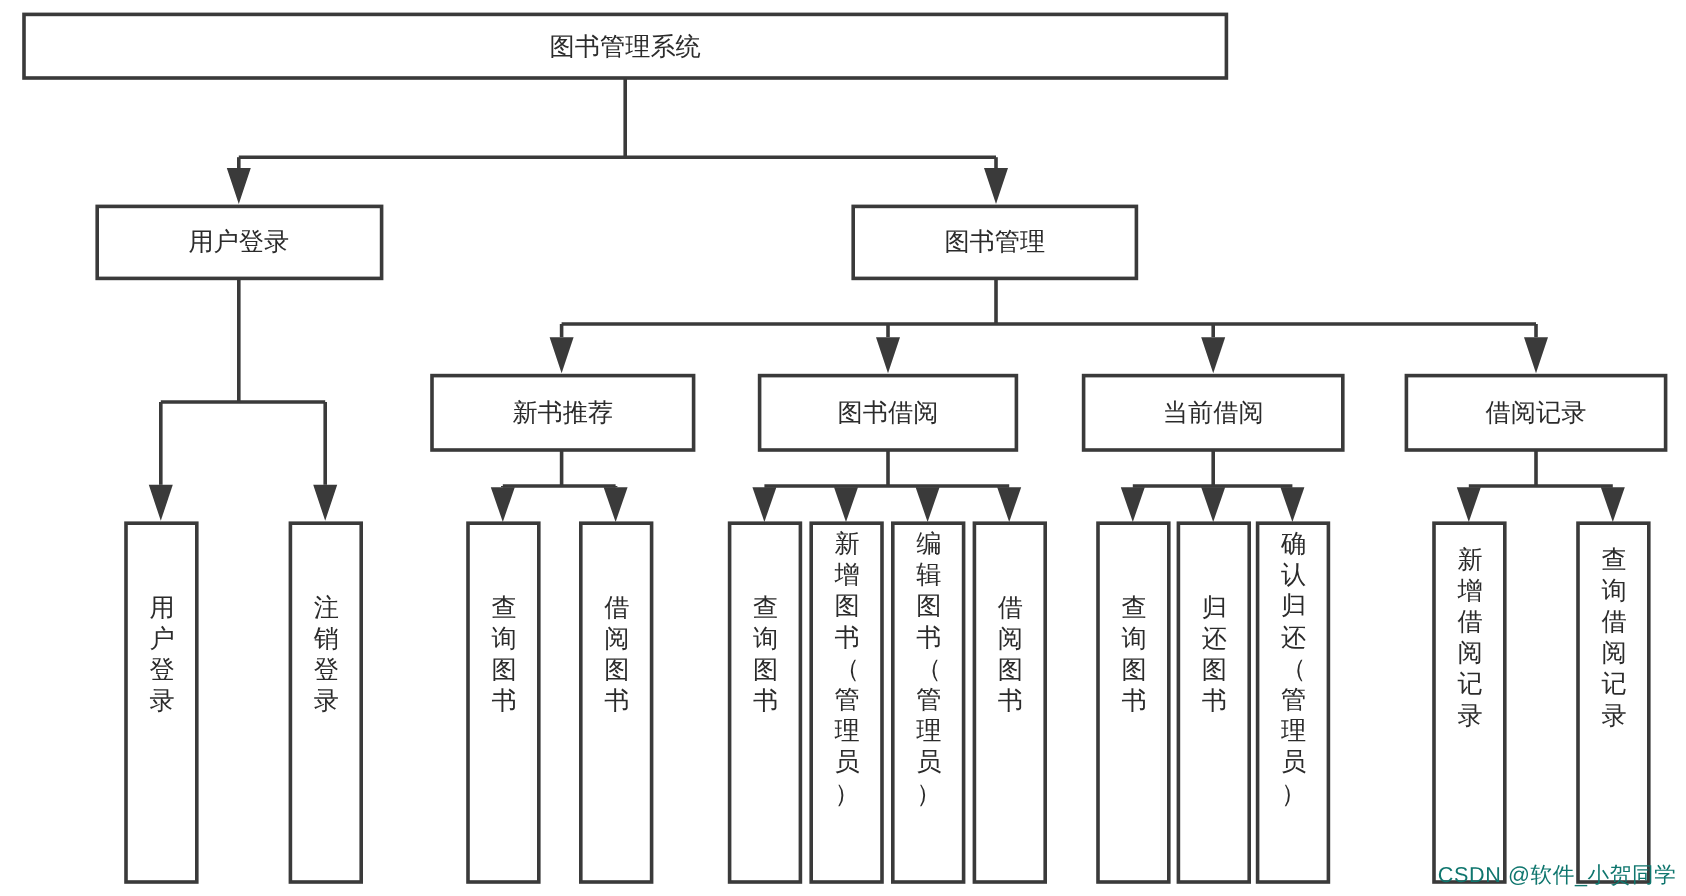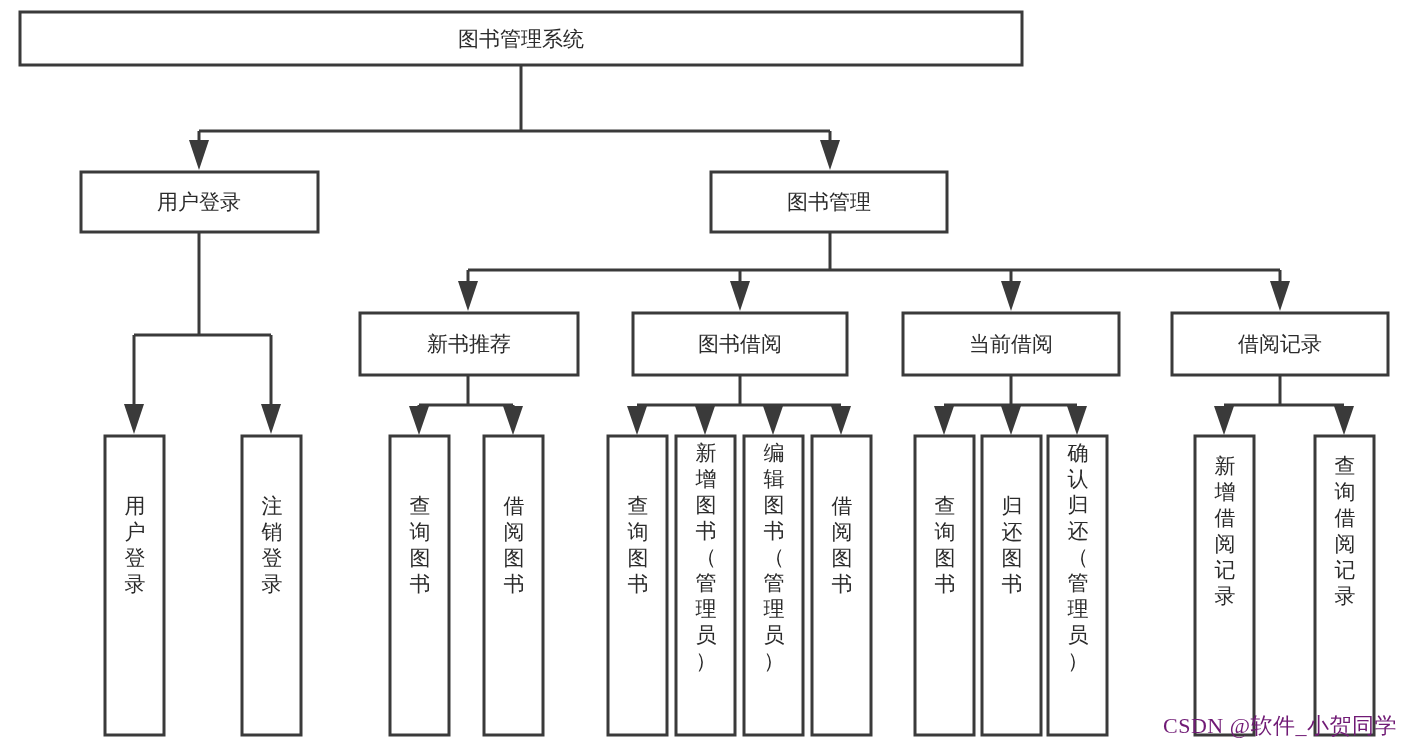--- a/index.html
+++ b/index.html
@@ -52,23 +52,23 @@
     font-family: "DejaVu Sans", "Liberation Sans", sans-serif;
     font-size: 21px;
     fill: #2b2b2b;
     text-anchor: middle;
     white-space: pre;
   }
   .watermark-text {
     position: absolute;
     right: 8px;
     bottom: 6px;
-    font-family: Liberation Serif, serif;
-    font-size: 22px;
-    color: #701a75;
+    font-family: Liberation Sans, sans-serif;
+    font-size: 18px;
+    color: #0f766e;
     letter-spacing: 0.5px;
     user-select: none;
     pointer-events: none;
     white-space: nowrap;
   }
 </style>
 </head>
 <body>
 
 <div id="diagram-root">

